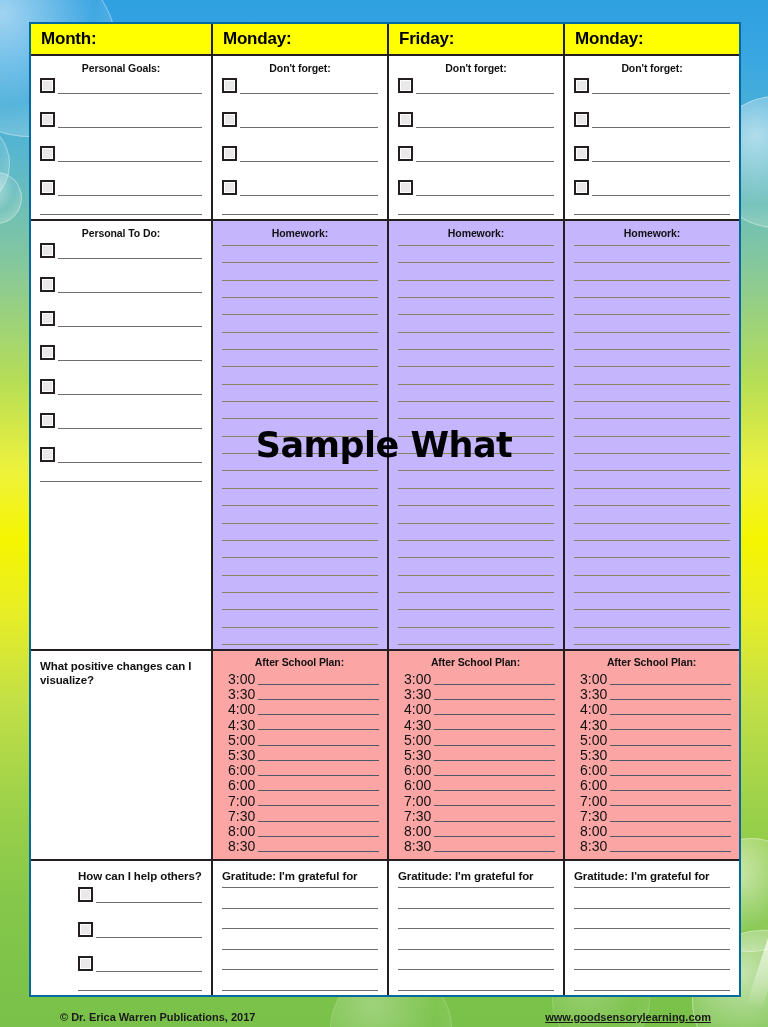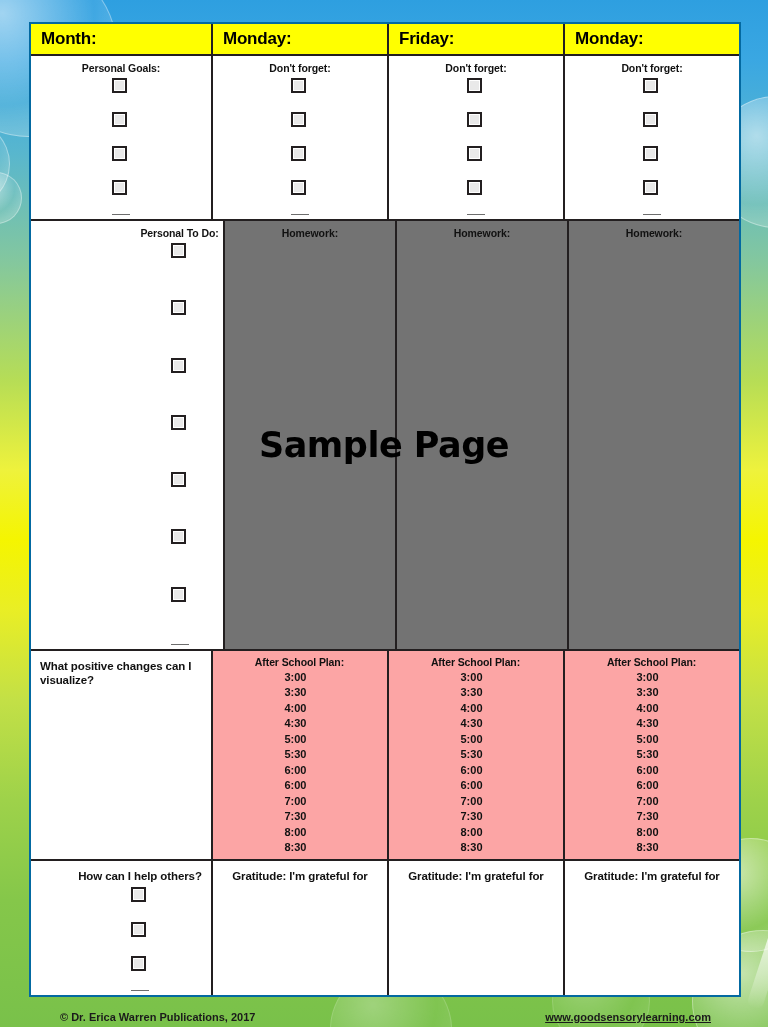--- a/index.html
+++ b/index.html
@@ -78,47 +78,47 @@
   .hdr{
     background:#ffff00;
     display:flex;align-items:center;
     padding-left:10px;
     font-weight:bold;font-size:17px;color:#000;
     letter-spacing:-.2px;
     border-bottom:2px solid #231f20;
   }
 
   
-  .blk{padding:6px 9px 4px 9px;height:100%;box-sizing:border-box;display:flex;flex-direction:column;align-items:center;}
+  .blk{padding:6px 9px 4px 9px;height:100%;box-sizing:border-box;display:flex;flex-direction:column;}
   .blk-title{
     text-align:center;font-size:10.5px;font-weight:bold;color:#111;
     margin-bottom:4px;letter-spacing:-.1px;
   }
   .blk-title.left{text-align:left;font-size:11.5px;line-height:1.25;}
 
   
   .cbline{position:relative;display:flex;align-items:flex-end;}
   .cbox{
     width:11px;height:11px;flex:0 0 11px;
     border:2px solid #231f20;background:#e9e9e9;
     box-shadow:inset 0 0 0 1px #fff;
     margin-right:3px;margin-bottom:1px;
   }
   .wline{flex:1;border-bottom:1.3px solid #6d6d6d;}
   .plainline{border-bottom:1.3px solid #6d6d6d;width:100%;}
 
   
-  .hw{background:#737373;}
+  .hw{background:#c4b5fd;}
   .hw .blk-title{margin-bottom:6px;}
   .hwlines{flex:1;display:flex;flex-direction:column;justify-content:space-between;}
   .hwlines .plainline{border-bottom:1.2px solid #8a8360;}
 
   
   .asp{background:#fca5a5;}
-  .asp-row{display:flex;align-items:flex-end;font-size:11px;font-weight:bold;color:#111;line-height:1.05;}
+  .asp-row{display:flex;align-items:flex-end;font-size:14px;font-weight:normal;color:#111;line-height:1.05;margin-left:8px;}
   .asp-row .t{flex:0 0 30px;}
   .asp-row .wline{border-bottom:1.2px solid #4d5a66;margin-bottom:2px;}
 
   
   #footer{
     position:absolute;left:0;right:0;bottom:0;height:30px;
     z-index:3;display:flex;align-items:center;
     font-size:11px;color:#1b1b1b;font-weight:bold;
   }
   #copyright{position:absolute;left:60px;bottom:4px;}
@@ -273,21 +273,21 @@
             </div>
             <div class="cbline">
               <span class="wline"></span>
             </div>
           </div>
       </div>
     </div>
   </div>
 
   <div class="row hsep" style="flex:0 0 430px;">
-    <div class="cell c1" style="display:flex;flex-direction:row;margin-left:16px;">
+    <div class="cell c1" style="display:flex;flex-direction:column;">
       <div style="flex:0 0 265px;">
         <div class="blk">
           <div class="blk-title">Personal To Do:</div>
           <div class="spacebetween" id="todo-list">
               <div class="cbline">
                 <span class="cbox"></span>
                 <span class="wline"></span>
               </div>
               <div class="cbline">
                 <span class="cbox"></span>
@@ -648,18 +648,18 @@
             <div class="plainline"></div>
             <div class="plainline"></div>
             <div class="plainline"></div>
           </div>
       </div>
     </div>
   </div>
 
 </div>
 
-<div id="watermark">Sample Page</div>
+<div id="watermark">Sample What</div>
 
 <div id="footer">
   <span id="copyright">© Dr. Erica Warren Publications, 2017</span>
   <span id="siteurl">www.goodsensorylearning.com</span>
 </div>
 
 </body></html>

